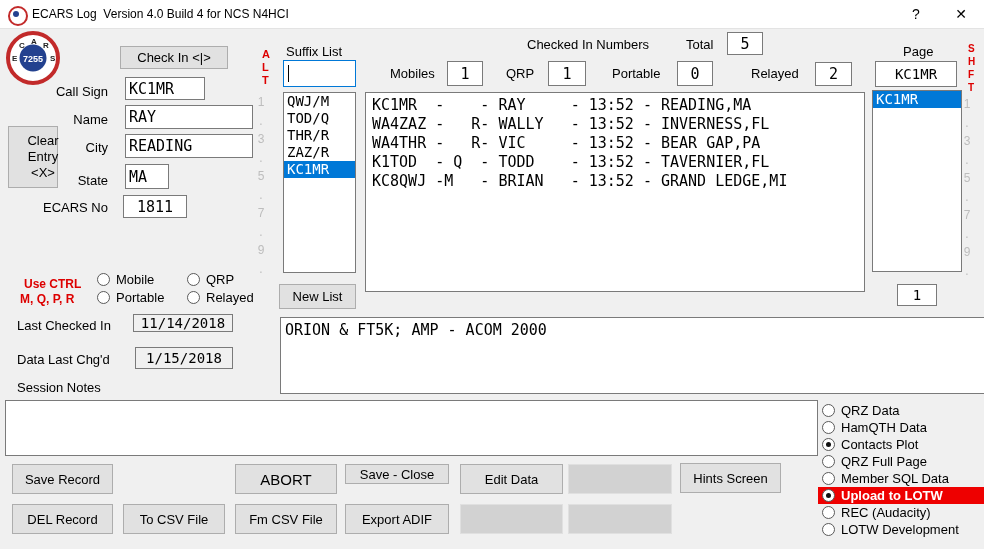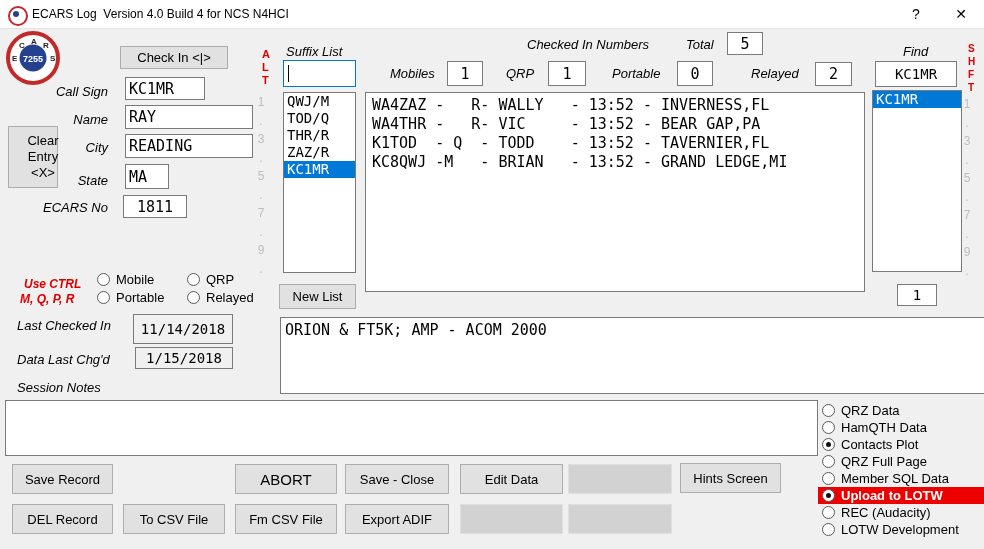--- a/index.html
+++ b/index.html
@@ -7,21 +7,21 @@
     font-family:"Liberation Sans",sans-serif;overflow:hidden;color:#000;}
   
   .titlebar{position:absolute;left:0;top:0;width:984px;height:28px;background:#ffffff;
     border-bottom:1px solid #e3e3e3;}
   .title-text{position:absolute;left:32px;top:0;height:28px;line-height:28px;font-size:12px;white-space:pre;}
   .tbtn{position:absolute;top:0;height:28px;text-align:center;line-height:28px;font-size:14px;cursor:default;}
   .app-icon{position:absolute;left:8px;top:6px;width:16px;height:16px;border-radius:50%;
     background:#fff;border:2px solid #c22a2a;}
   .app-icon i{position:absolute;left:3px;top:3px;width:6px;height:6px;border-radius:50%;background:#23418f;}
   
-  .lbl{position:absolute;font-size:13px;white-space:nowrap;font-style:italic;}
+  .lbl{position:absolute;font-size:13px;white-space:nowrap;}
   .mono{font-family:"DejaVu Sans Mono",monospace;}
   .inp{position:absolute;box-sizing:border-box;background:#fff;border:1px solid #7a7a7a;
     font:15px "DejaVu Sans Mono",monospace;padding:0 3px;outline:none;}
   .inp.focus{border:1px solid #0078d7;}
   .vbox{position:absolute;box-sizing:border-box;background:#fff;border:1px solid #7a7a7a;
     font:15px "DejaVu Sans Mono",monospace;text-align:center;display:flex;align-items:center;justify-content:center;}
   .vbox.flat{background:#f0f0f0;font-size:14px;}
   .btn{position:absolute;box-sizing:border-box;background:#e1e1e1;border:1px solid #adadad;
     font-size:13px;display:flex;align-items:center;justify-content:center;text-align:center;cursor:default;}
   .btn.small{font-size:15px;}
@@ -125,27 +125,28 @@
   <span class="lbl" style="left:390px;top:66px;">Mobiles</span>
   <div class="vbox" style="left:447px;top:61px;width:36px;height:25px;">1</div>
   <span class="lbl" style="left:506px;top:66px;">QRP</span>
   <div class="vbox" style="left:548px;top:61px;width:38px;height:25px;">1</div>
   <span class="lbl" style="left:612px;top:66px;">Portable</span>
   <div class="vbox" style="left:677px;top:61px;width:36px;height:25px;">0</div>
   <span class="lbl" style="left:751px;top:66px;">Relayed</span>
   <div class="vbox" style="left:815px;top:62px;width:37px;height:24px;">2</div>
 
   <div class="listbox" style="left:365px;top:92px;width:500px;height:200px;padding:3px 6px;">
+    <div class="row">KC1MR  -    - RAY     - 13:52 - READING,MA</div>
     <div class="row">WA4ZAZ -   R- WALLY   - 13:52 - INVERNESS,FL</div>
     <div class="row">WA4THR -   R- VIC     - 13:52 - BEAR GAP,PA</div>
     <div class="row">K1TOD  - Q  - TODD    - 13:52 - TAVERNIER,FL</div>
     <div class="row">KC8QWJ -M   - BRIAN   - 13:52 - GRAND LEDGE,MI</div>
   </div>
 
-  <span class="lbl" style="left:903px;top:44px;">Find</span>
+  <span class="lbl" style="left:903px;top:44px;">Page</span>
   <input class="inp" style="left: 875px; top: 61px; width: 82px; height: 26px; text-align: center; font-size: 14px;" value="KC1MR">
   <div class="listbox" style="left:872px;top:90px;width:90px;height:182px;">
     <div class="li sel">KC1MR</div>
   </div>
   <div class="vbox" style="left:897px;top:284px;width:40px;height:22px;font-size:14px;">1</div>
 
   <span class="vletter" style="left:968px;top:43px;font-size:10px;">S</span>
   <span class="vletter" style="left:968px;top:56px;font-size:10px;">H</span>
   <span class="vletter" style="left:968px;top:69px;font-size:10px;">F</span>
   <span class="vletter" style="left:968px;top:82px;font-size:10px;">T</span>
@@ -174,33 +175,33 @@
   <div class="rrow" style="left:93px;top:290px;">
     <span class="radio"></span>
     <span>Portable</span>
   </div>
   <div class="rrow" style="left:183px;top:290px;">
     <span class="radio"></span>
     <span>Relayed</span>
   </div>
 
   <span class="lbl" style="left:17px;top:318px;">Last Checked In</span>
-  <div class="vbox flat" style="left:133px;top:314px;width:100px;height:30px;">11/14/2018</div>
+  <div class="vbox flat" style="left:133px;top:314px;width:100px;height:18px;">11/14/2018</div>
   <span class="lbl" style="left:17px;top:352px;">Data Last Chg'd</span>
   <div class="vbox flat" style="left:135px;top:347px;width:98px;height:22px;">1/15/2018</div>
   <span class="lbl" style="left:17px;top:380px;">Session Notes</span>
 
   <span class="lbl" style="left:579px;top:302px;margin-top:12px;">Comments</span>
   <div class="listbox mono" style="left:280px;top:317px;width:719px;height:77px;padding:3px 4px;font-size:15px;line-height:19px;white-space:pre;">ORION &amp; FT5K; AMP - ACOM 2000</div>
 
   <div class="listbox" style="left:5px;top:400px;width:813px;height:56px;"></div>
 
   <div class="btn" style="left:12px;top:464px;width:101px;height:30px;">Save Record</div>
   <div class="btn small" style="left:235px;top:464px;width:102px;height:30px;">ABORT</div>
-  <div class="btn" style="left:345px;top:464px;width:104px;height:30px;">Save - Close</div>
+  <div class="btn" style="left:345px;top:464px;width:104px;height:20px;">Save - Close</div>
   <div class="btn" style="left:460px;top:464px;width:103px;height:30px;">Edit Data</div>
   <div class="btn blank" style="left:568px;top:464px;width:104px;height:30px;"></div>
   <div class="btn" style="left:12px;top:504px;width:101px;height:30px;">DEL Record</div>
 
   <div class="btn" style="left:680px;top:463px;width:101px;height:30px;">Hints Screen</div>
   <div class="btn" style="left:235px;top:504px;width:102px;height:30px;">Fm CSV File</div>
   <div class="btn" style="left:123px;top:504px;width:102px;height:30px;">To CSV File</div>
   <div class="btn" style="left:345px;top:504px;width:104px;height:30px;">Export ADIF</div>
   <div class="btn blank" style="left:460px;top:504px;width:103px;height:30px;"></div>
   <div class="btn blank" style="left:568px;top:504px;width:104px;height:30px;"></div>

